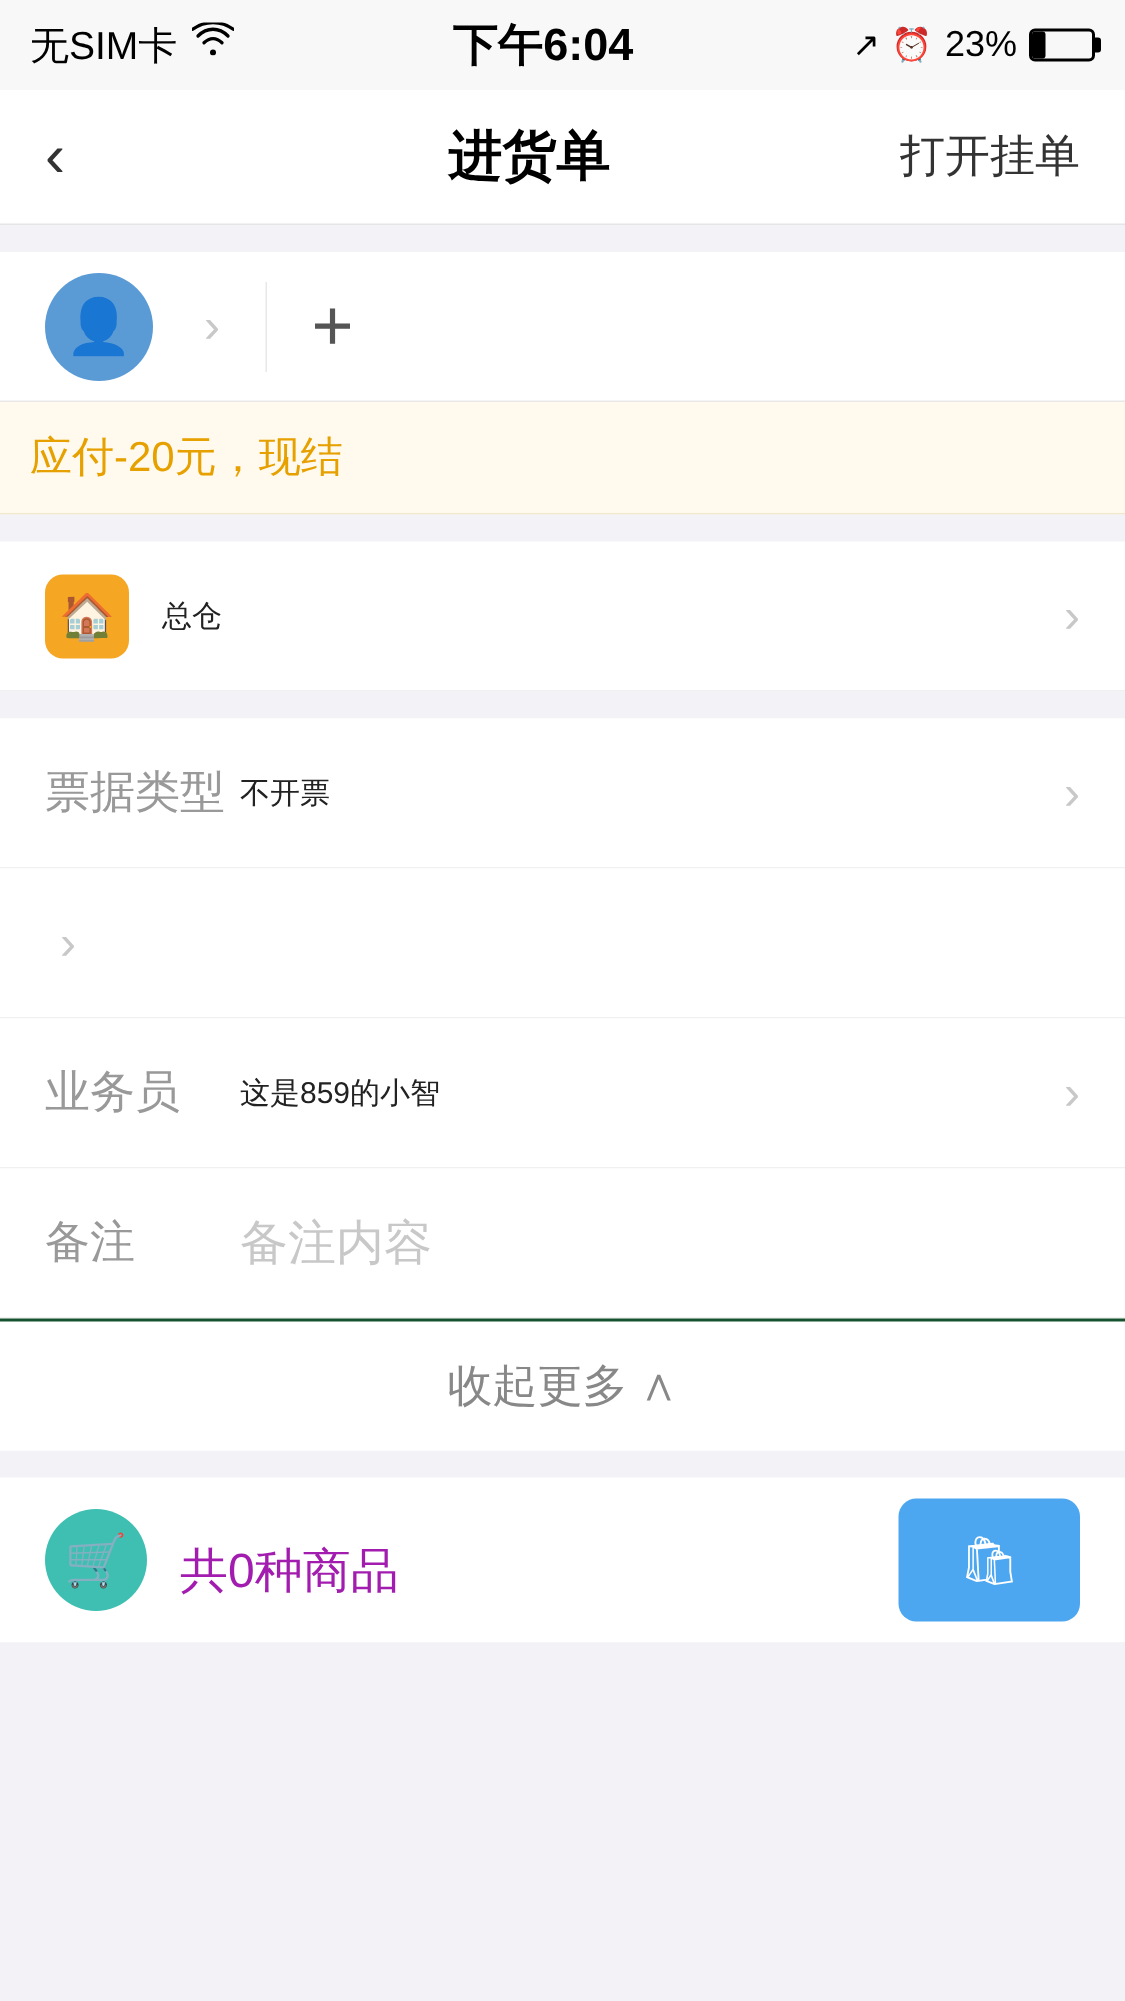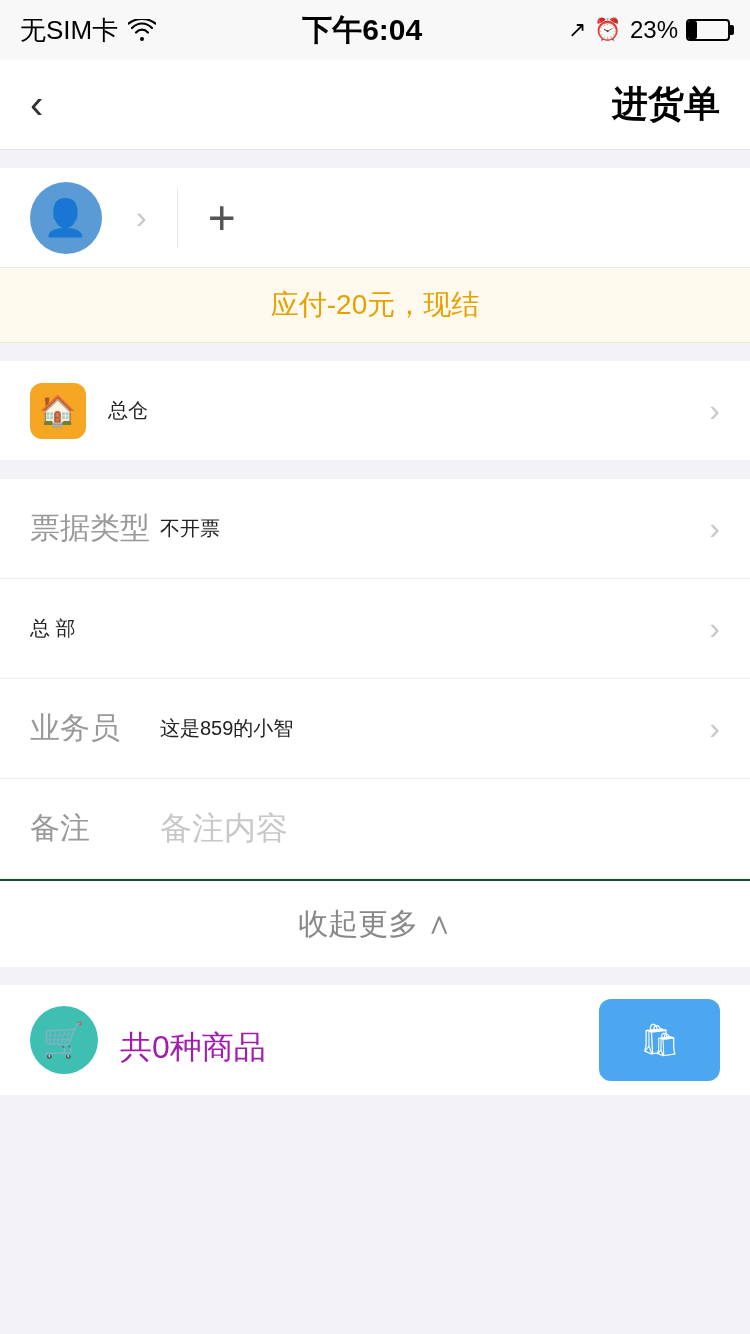--- a/index.html
+++ b/index.html
@@ -18,21 +18,21 @@
       height: 60px;
       background: #f8f8f8;
       display: flex;
       align-items: center;
       justify-content: space-between;
       padding: 0 20px;
       font-size: 26px;
       font-weight: 500;
       color: #000;
     }
-    .status-left { display: flex; align-items: flex-end; gap: 10px; }
+    .status-left { display: flex; align-items: flex-start; gap: 10px; }
     .status-center { font-size: 30px; font-weight: 600; }
     .status-right { display: flex; align-items: center; gap: 8px; font-size: 24px; }
     .battery-icon {
       width: 44px; height: 22px;
       border: 2px solid #000;
       border-radius: 4px;
       position: relative;
       display: inline-flex;
       align-items: center;
     }
@@ -142,21 +142,20 @@
       line-height: 1;
     }
 
     
     .notice-bar {
       background: #fffaed;
       padding: 18px 20px;
       font-size: 28px;
       color: #e6a000;
       border-bottom: 1px solid #f0e8c8;
-      text-align: center;
     }
 
     
     .info-row {
       background: #fff;
       display: flex;
       align-items: center;
       padding: 0 30px;
       height: 100px;
       border-bottom: 1px solid #f0f0f0;
@@ -281,20 +280,21 @@
     <span>23%</span>
     <span class="battery-icon">
       <span class="battery-fill"></span>
     </span>
   </div>
 </div>
 
 <div class="nav-bar">
   <span class="nav-back">‹</span>
   <span class="nav-title">进货单</span>
+  <span class="nav-action">打开挂单</span>
 </div>
 
 <div class="section-gap"></div>
 
 <div class="card">
   <div class="supplier-row">
     <div class="supplier-avatar">
       <span class="avatar-person">👤</span>
     </div>
     <span class="chevron">›</span>
@@ -321,21 +321,20 @@
 
 <div class="card">
 
   <div class="info-row">
     <span class="info-label">票据类型</span>
     <span class="info-value">不开票</span>
     <span class="chevron">›</span>
   </div>
 
   <div class="info-row">
-    <span class="info-value">总 部</span>
     <span class="chevron">›</span>
   </div>
 
   <div class="info-row">
     <span class="info-label">业务员</span>
     <span class="info-value">这是859的小智</span>
     <span class="chevron">›</span>
   </div>
 
   <div class="info-row">

